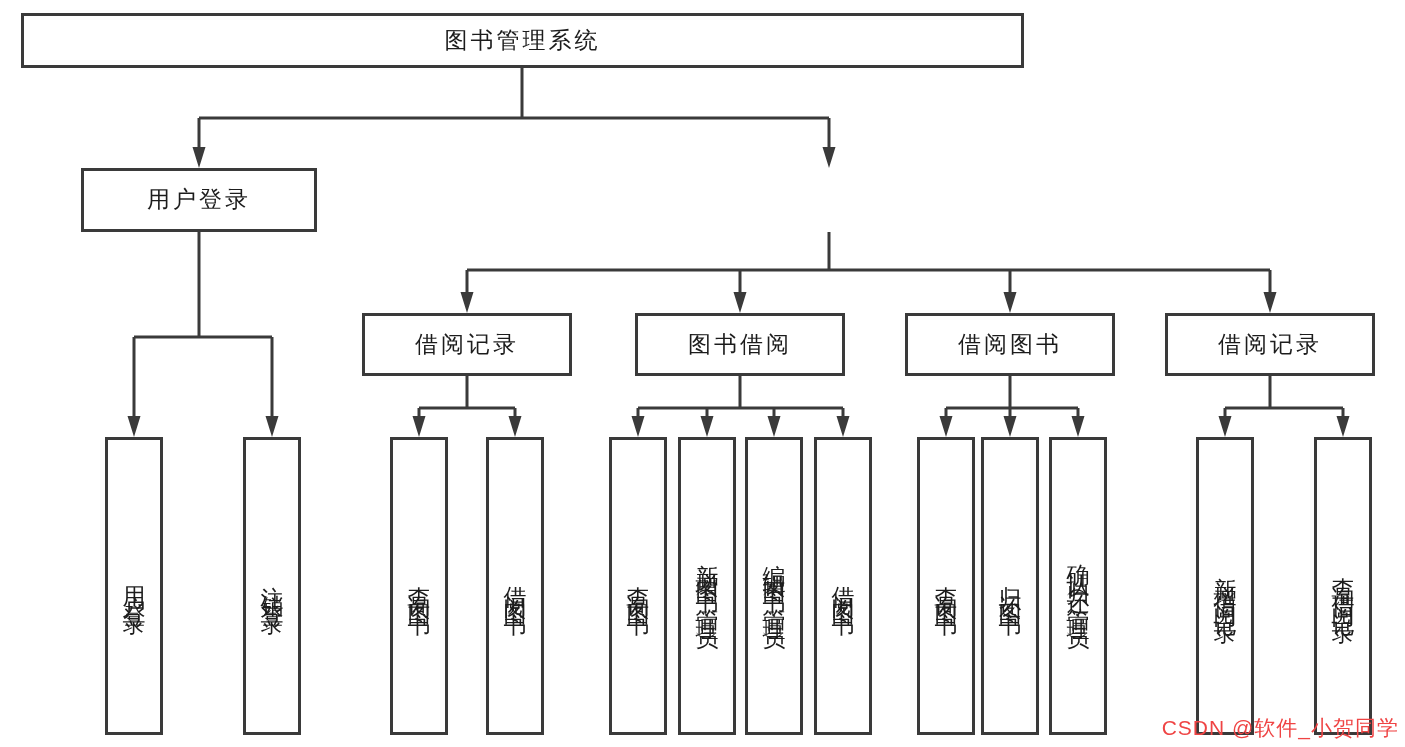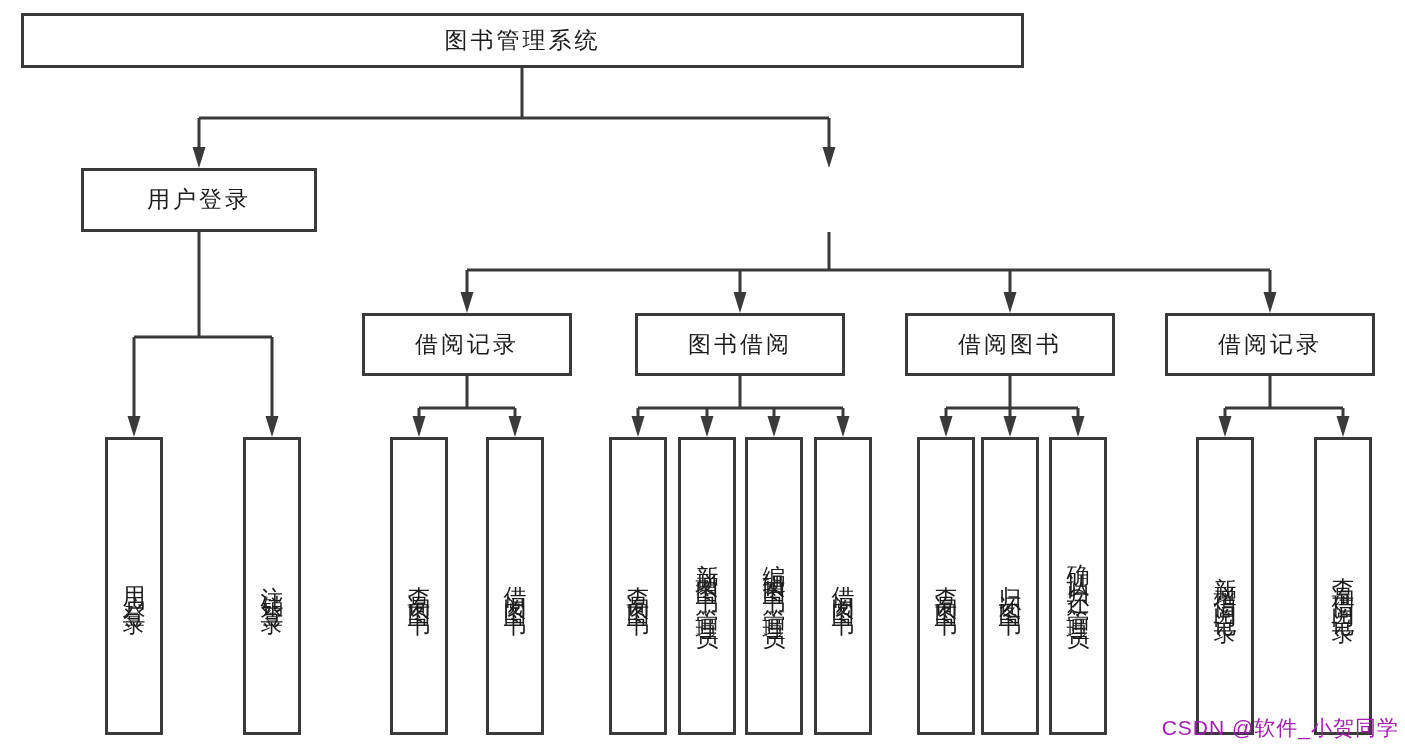--- a/index.html
+++ b/index.html
@@ -45,21 +45,21 @@
     letter-spacing: 9px;
     line-height: 1;
     white-space: normal;
   }
   .watermark {
     position: absolute;
     top: 714px;
     right: 6px;
     font-size: 21px;
     letter-spacing: 1px;
-    color: #a21caf;
+    color: #ef4444;
     z-index: 3;
     white-space: nowrap;
   }
 </style>
 </head>
 <body>
 
 <div class="canvas">
 
   <svg class="connectors" viewBox="0 0 1405 747" aria-hidden="true">

